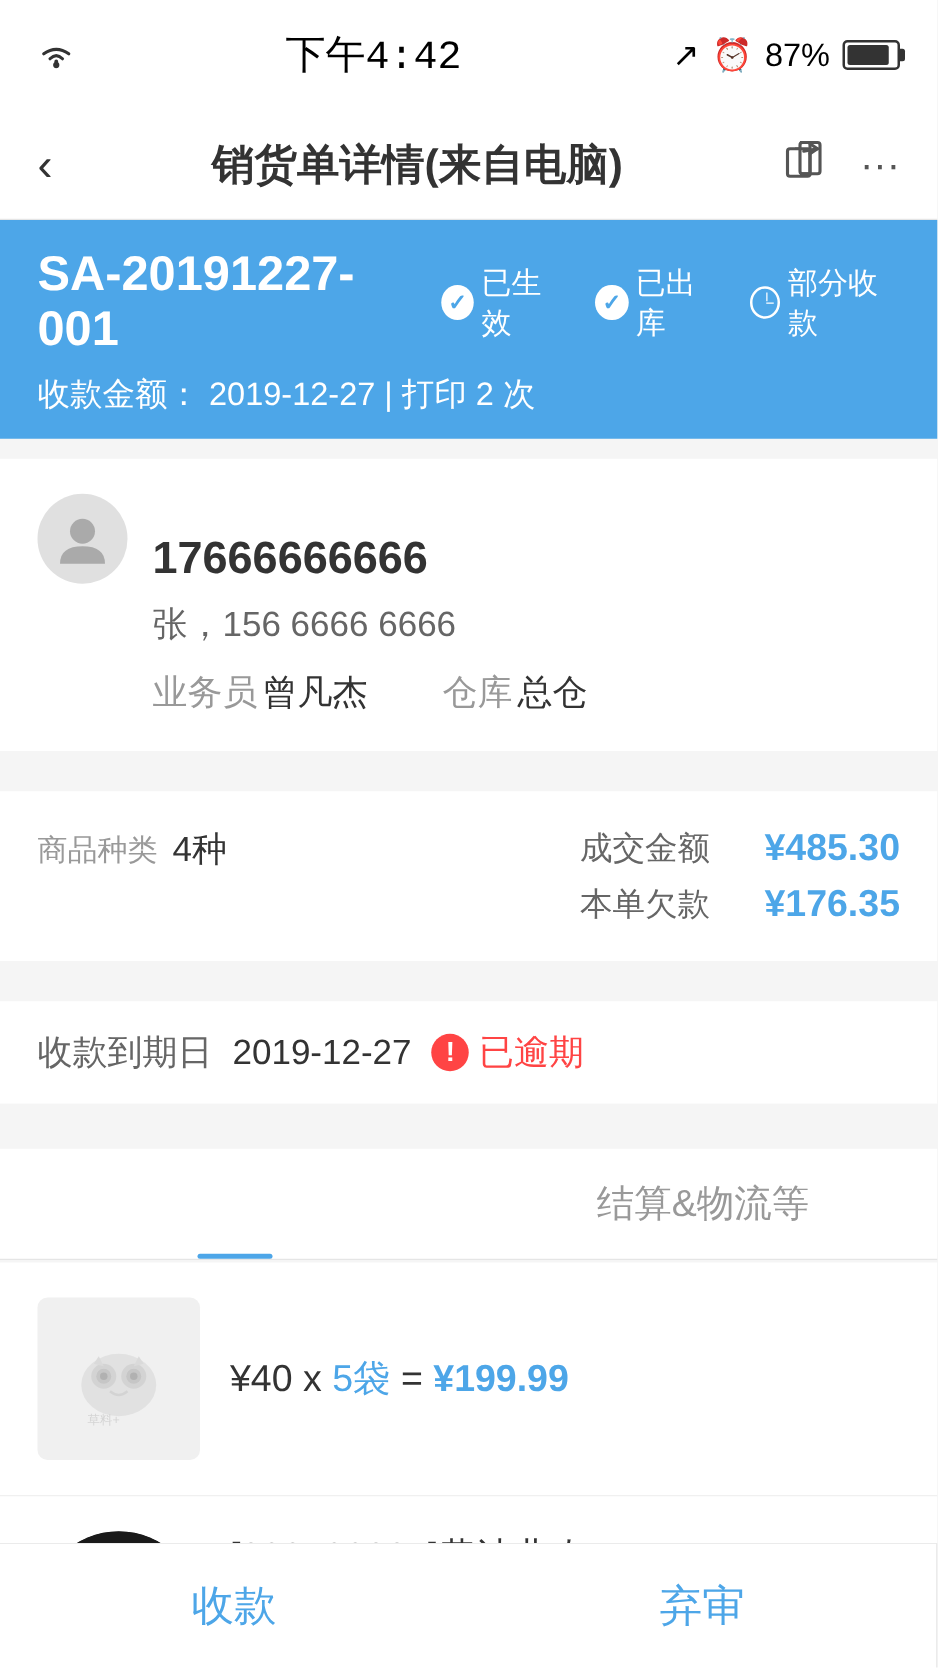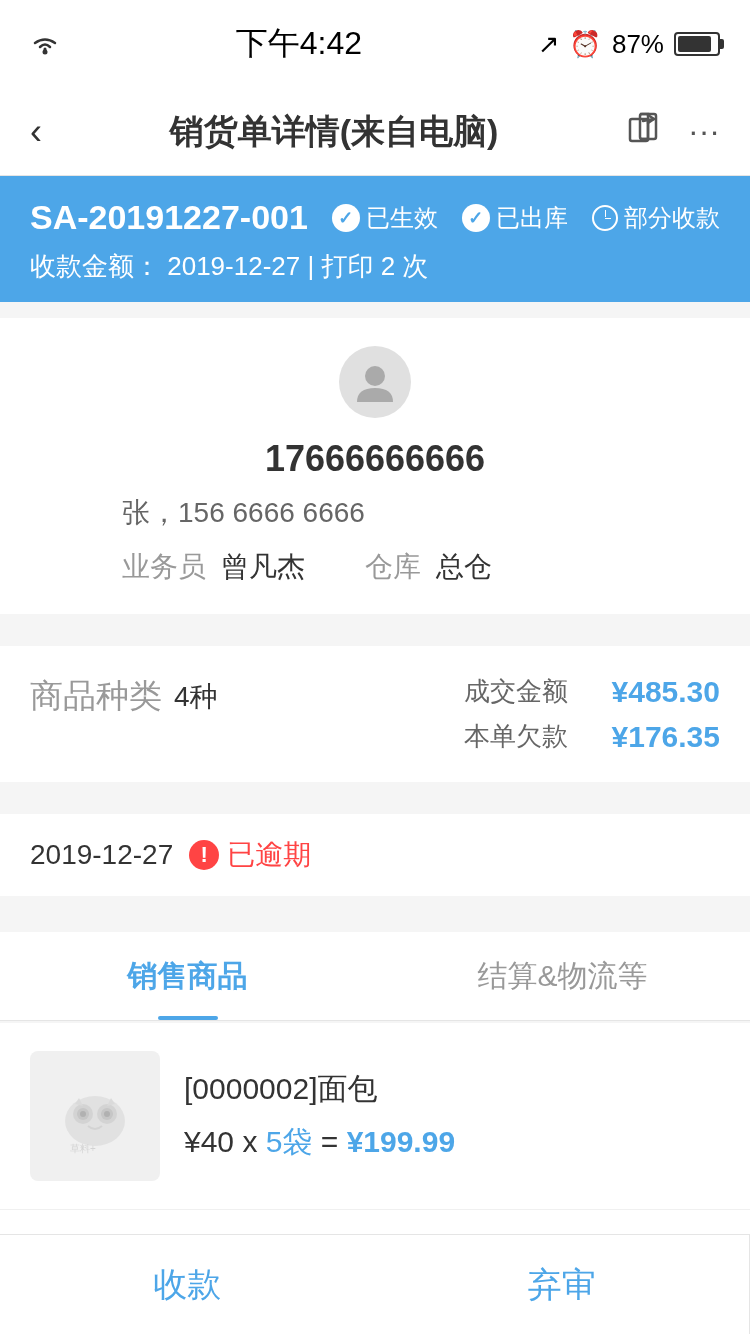--- a/index.html
+++ b/index.html
@@ -26,20 +26,21 @@
     .status-left {
       font-size: 28px;
       font-weight: 500;
       display: flex;
       align-items: center;
       gap: 14px;
     }
     .status-center {
       font-size: 32px;
       font-weight: 400;
+      font-family: Liberation Mono, monospace;
     }
     .status-right {
       display: flex;
       align-items: center;
       gap: 10px;
       font-size: 26px;
     }
     .battery {
       width: 46px;
       height: 24px;
@@ -103,21 +104,21 @@
       background: #4da6e8;
       padding: 22px 30px 18px;
     }
     .header-row1 {
       display: flex;
       align-items: center;
       gap: 24px;
       margin-bottom: 12px;
     }
     .order-id {
-      font-size: 34px;
+      font-size: 39px;
       font-weight: 700;
       color: #fff;
     }
     .status-badge {
       display: flex;
       align-items: center;
       gap: 6px;
       color: #fff;
       font-size: 24px;
     }
@@ -167,24 +168,23 @@
     }
 
     
     .customer-section {
       background: #fff;
       padding: 28px 30px;
       margin-top: 16px;
     }
     .customer-row {
       display: flex;
-      align-items: center;
+      align-items: flex-end;
       gap: 20px;
       margin-bottom: 14px;
-      flex-direction: column;
     }
     .avatar {
       width: 72px;
       height: 72px;
       border-radius: 50%;
       background: #e0e0e0;
       display: flex;
       align-items: center;
       justify-content: center;
       flex-shrink: 0;
@@ -201,21 +201,21 @@
       margin-bottom: 16px;
     }
     .customer-meta {
       display: flex;
       padding-left: 92px;
       gap: 60px;
     }
     .meta-item {
       display: flex;
       align-items: flex-end;
-      gap: 15px;
+      gap: 4px;
     }
     .meta-label {
       font-size: 28px;
       color: #999;
     }
     .meta-value {
       font-size: 28px;
       color: #333;
     }
 
@@ -232,21 +232,21 @@
       display: flex;
       flex-direction: column;
       gap: 8px;
     }
     .summary-type-row {
       display: flex;
       align-items: center;
       gap: 12px;
     }
     .summary-type-label {
-      font-size: 33px;
+      font-size: 24px;
       color: #999;
     }
     .summary-type-value {
       font-size: 28px;
       color: #333;
     }
     .summary-right {
       display: flex;
       flex-direction: column;
       gap: 10px;
@@ -547,33 +547,33 @@
     <div class="amount-row">
       <span class="amount-label">本单欠款</span>
       <span class="amount-value">¥176.35</span>
     </div>
   </div>
 </div>
 
 <div class="divider"></div>
 
 <div class="due-date-section">
+  <span class="due-label">收款到期日</span>
   <span class="due-date">2019-12-27</span>
   <div class="overdue-badge">
     <div class="overdue-icon">!</div>
     <span class="overdue-text">已逾期</span>
   </div>
 </div>
 
 <div class="divider"></div>
 
 <div class="tabs-section">
   <div class="tabs-row">
     <div class="tab-item active">
-      <span class="tab-label">销售商品</span>
       <div class="tab-underline"></div>
     </div>
     <div class="tab-item inactive">
       <span class="tab-label">结算&amp;物流等</span>
     </div>
   </div>
 </div>
 
 <div class="products-section">
 
@@ -587,21 +587,20 @@
         <circle cx="52" cy="38" r="6" fill="#888"></circle>
         <circle cx="28" cy="38" r="3" fill="#555"></circle>
         <circle cx="52" cy="38" r="3" fill="#555"></circle>
         <path d="M33 50 Q40 56 47 50" stroke="#aaa" stroke-width="2" fill="none"></path>
         <path d="M28 30 L24 22 L20 28" fill="#bbb"></path>
         <path d="M52 30 L56 22 L60 28" fill="#bbb"></path>
         <text x="28" y="76" font-size="10" fill="#aaa" text-anchor="middle">草料+</text>
       </svg>
     </div>
     <div class="product-info">
-      <span class="product-name">[0000002]面包</span>
       <div class="product-price-row">
         <span>¥40 x </span><span class="qty">5袋</span><span> = </span><span class="total">¥199.99</span>
       </div>
     </div>
   </div>
 
   <div class="product-item">
     <div class="product-thumb" style="background:#222; border-radius:50%; overflow:hidden;">
       <svg viewBox="0 0 130 130" width="130" height="130">
         <circle cx="65" cy="65" r="65" fill="#1a1a1a"></circle>

